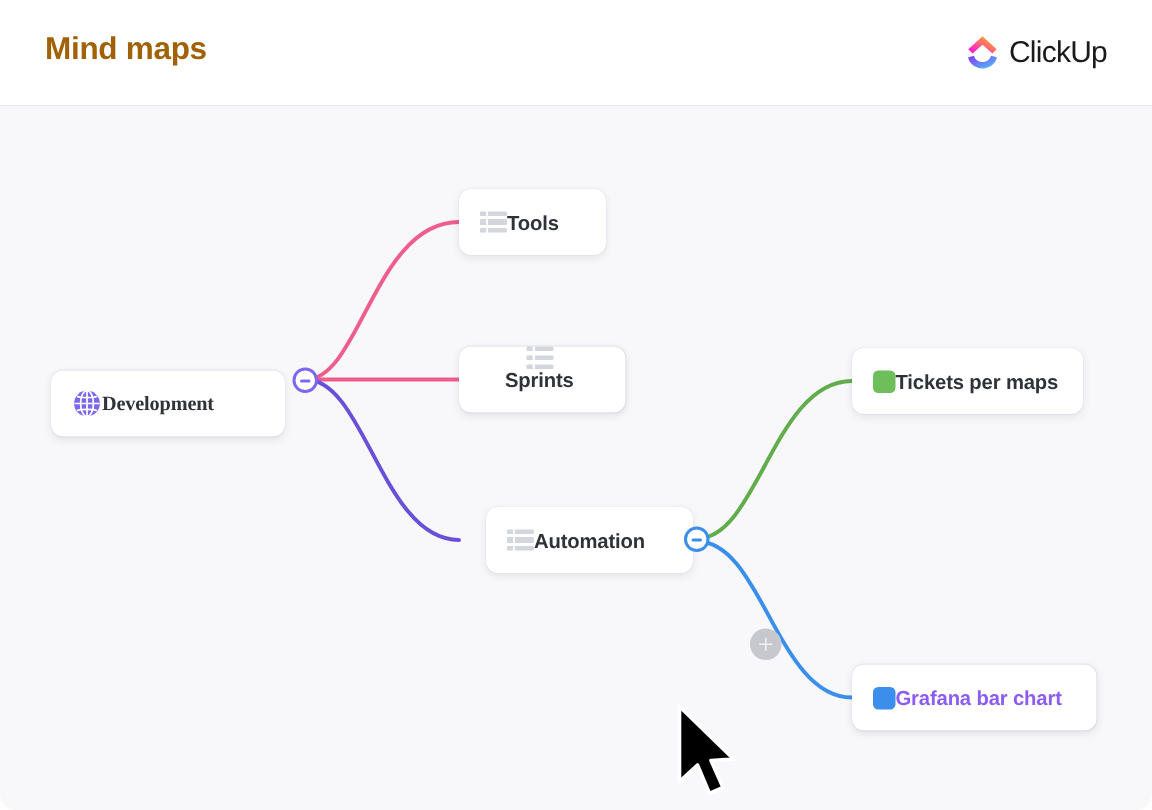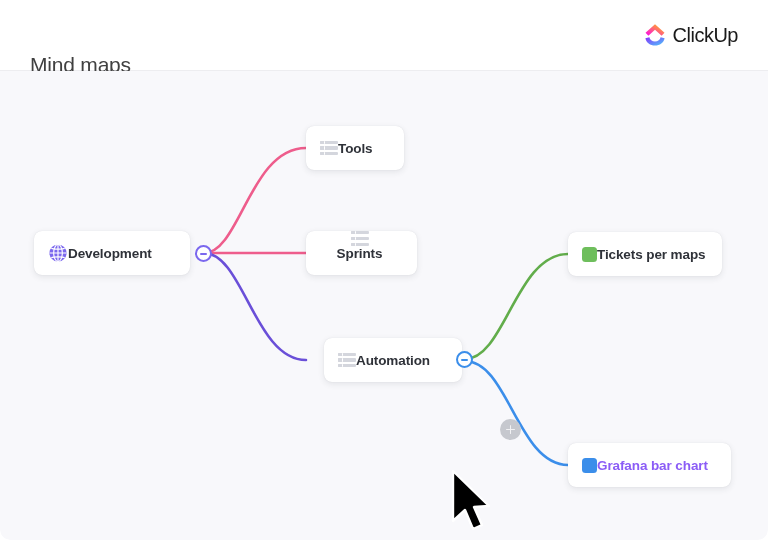--- a/index.html
+++ b/index.html
@@ -31,24 +31,23 @@
     height: 71px;
     background: #ffffff;
     border-bottom: 1px solid #ededf0;
     box-sizing: border-box;
   }
   .page-title {
     position: absolute;
     left: 30px;
     top: 21px;
     font-size: 21px;
-    font-weight: normal;
-    color: #404040;
+    font-weight: bold;
+    color: #a16207;
     letter-spacing: -0.2px;
-    margin-top: 32px;
   }
 
   .brand {
     position: absolute;
     right: 30px;
     top: 20px;
     height: 30px;
     display: flex;
     align-items: center;
     gap: 7px;
@@ -224,21 +223,21 @@
 
       <path d="M204 182 C243 182, 255 289, 306 289" fill="none" stroke="#6a4fd8" stroke-width="2.6" stroke-linecap="round"></path>
 
       <path d="M444 289 L457 289" fill="none" stroke="#3b8eea" stroke-width="2.6" stroke-linecap="round"></path>
 
       <path d="M465 288 C505 288, 516 183, 568 183" fill="none" stroke="#62ad4b" stroke-width="2.6" stroke-linecap="round"></path>
 
       <path d="M465 290 C508 290, 518 394, 568 394" fill="none" stroke="#3b8eea" stroke-width="2.6" stroke-linecap="round"></path>
     </svg>
 
-    <div class="node" style="left:34px; top:160px; width:156px;">
+    <div class="node" style="left:34px; top:176px; width:156px;font-family:Liberation Serif, serif;">
       <span class="icon-globe">
         <svg width="20" height="20" viewBox="0 0 20 20" aria-hidden="true">
           <circle cx="10" cy="10" r="8.6" fill="#7b68ee"></circle>
           <g stroke="#ffffff" stroke-width="1.15" fill="none">
             <line x1="1.6" y1="10" x2="18.4" y2="10"></line>
             <line x1="10" y1="1.4" x2="10" y2="18.6"></line>
             <ellipse cx="10" cy="10" rx="4.3" ry="8.6"></ellipse>
             <path d="M3.3 5.2 C5.5 6.4, 14.5 6.4, 16.7 5.2"></path>
             <path d="M3.3 14.8 C5.5 13.6, 14.5 13.6, 16.7 14.8"></path>
           </g>

